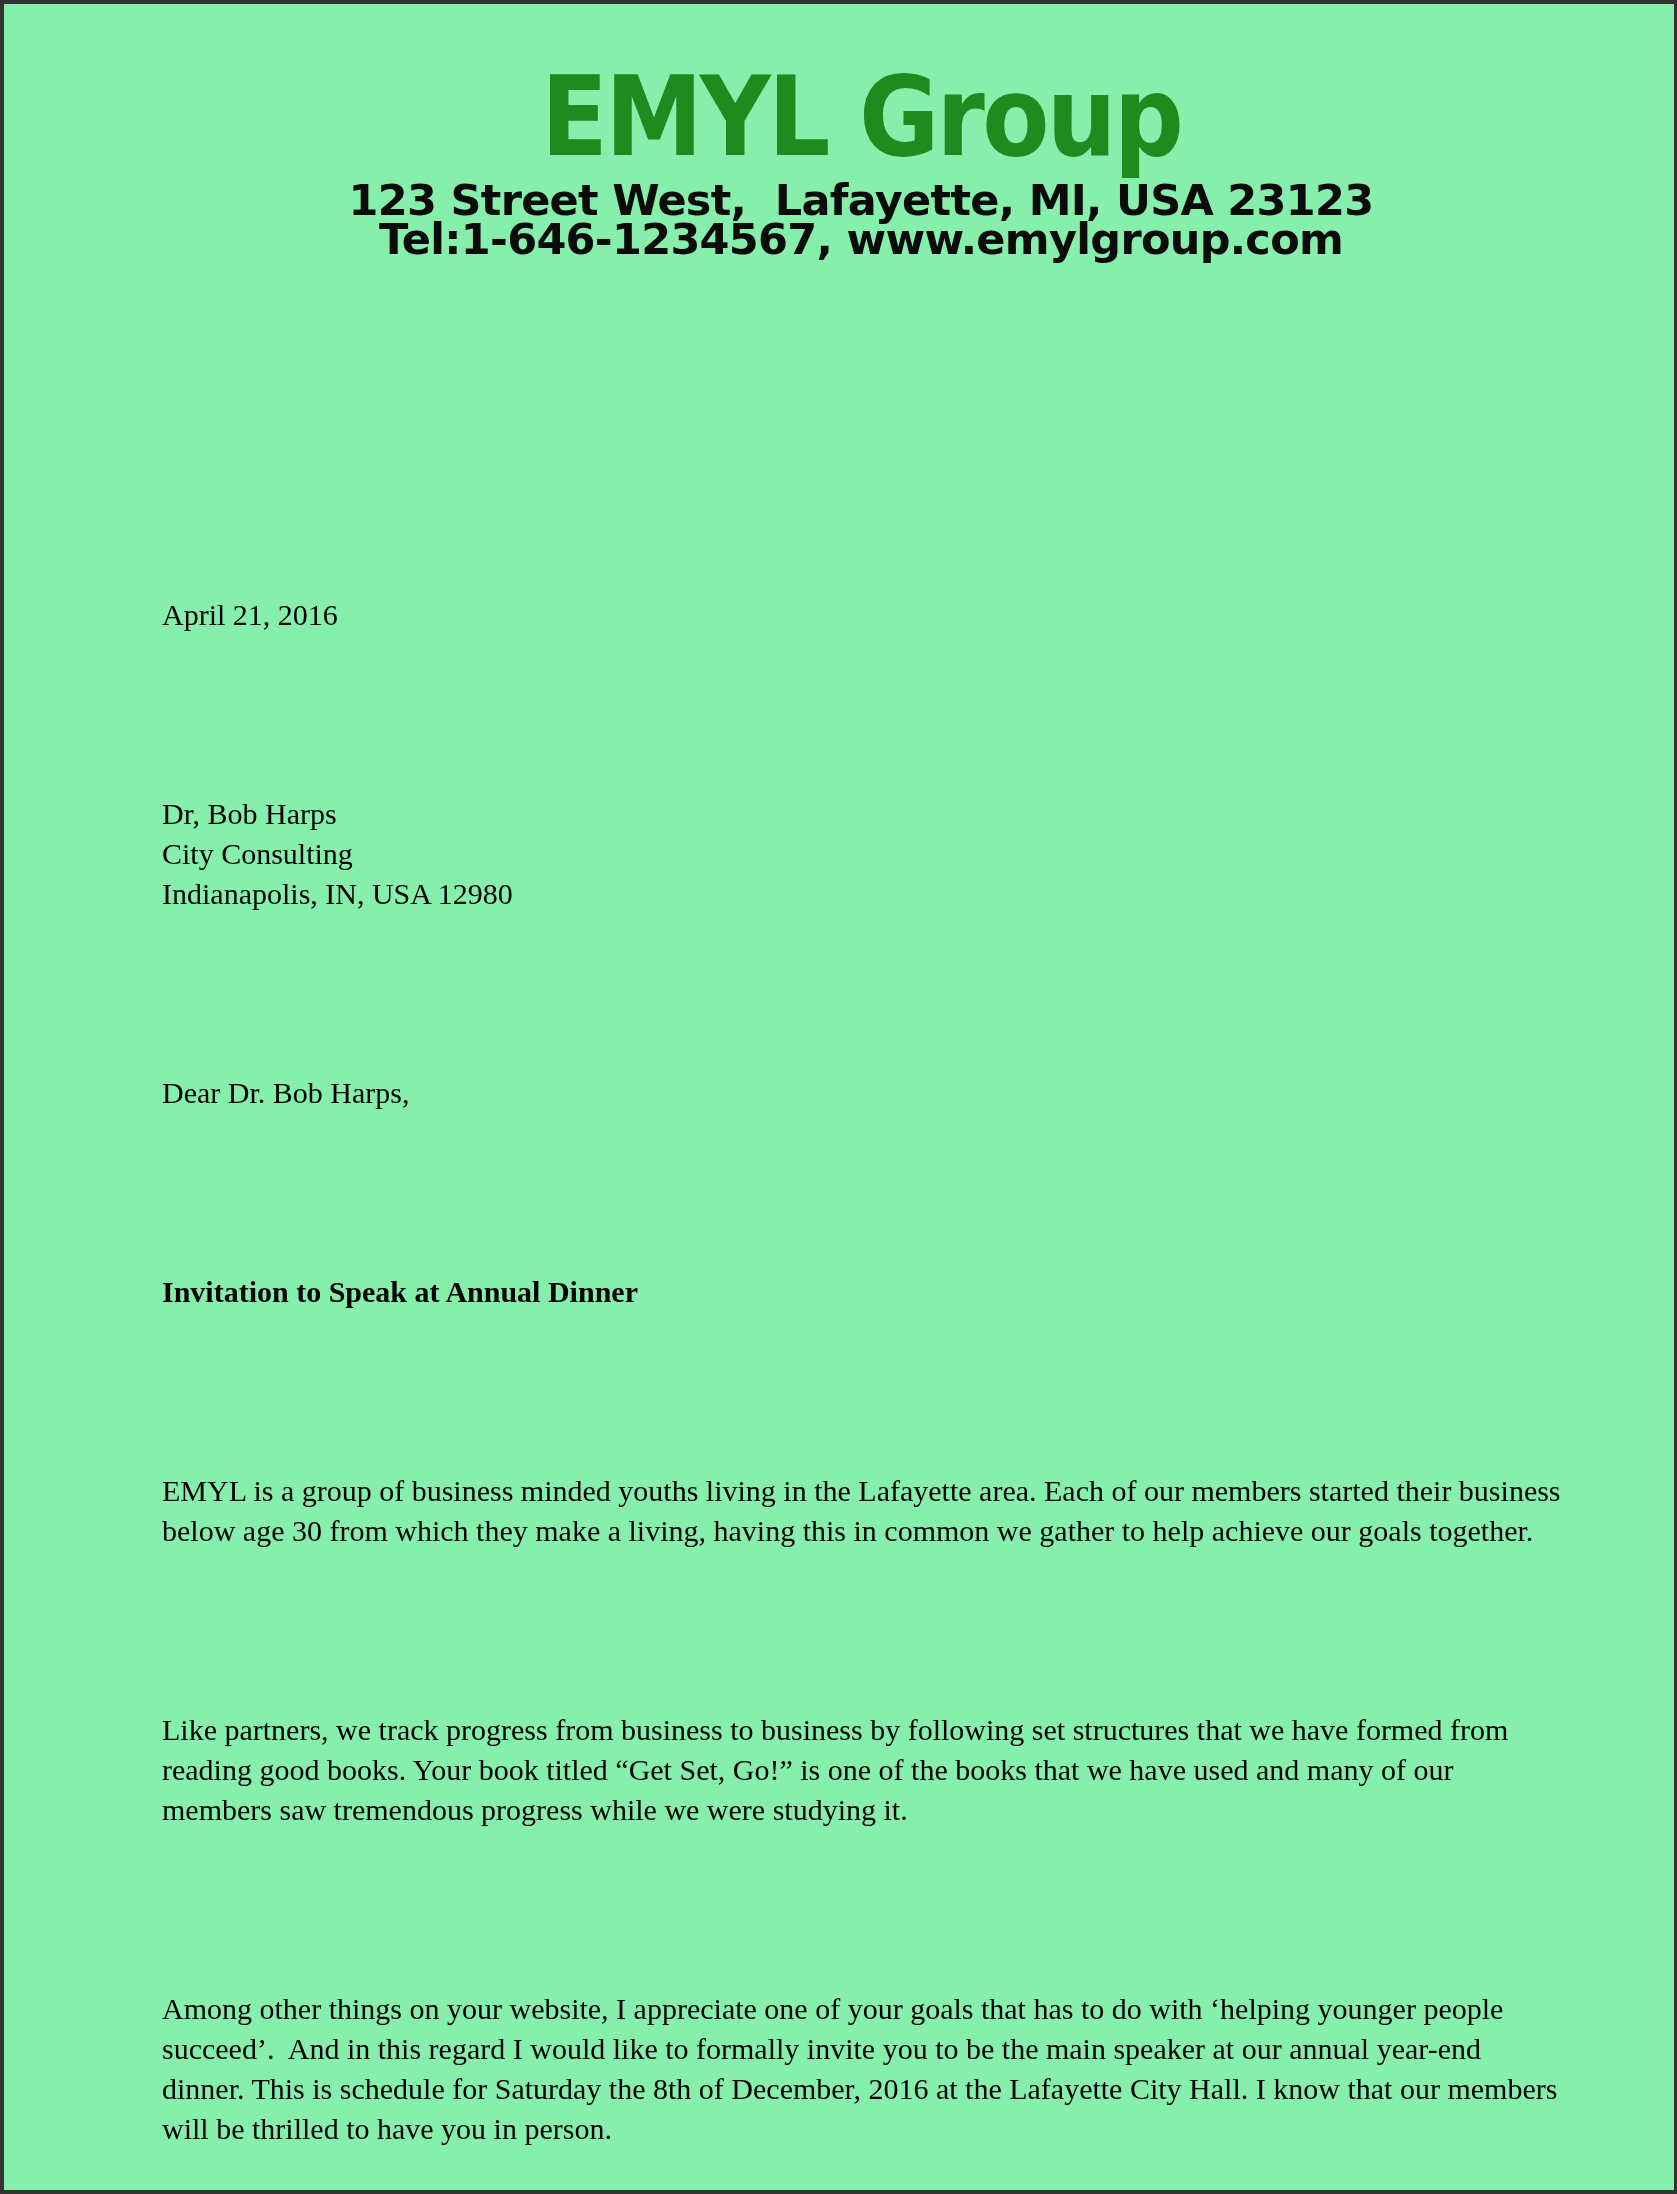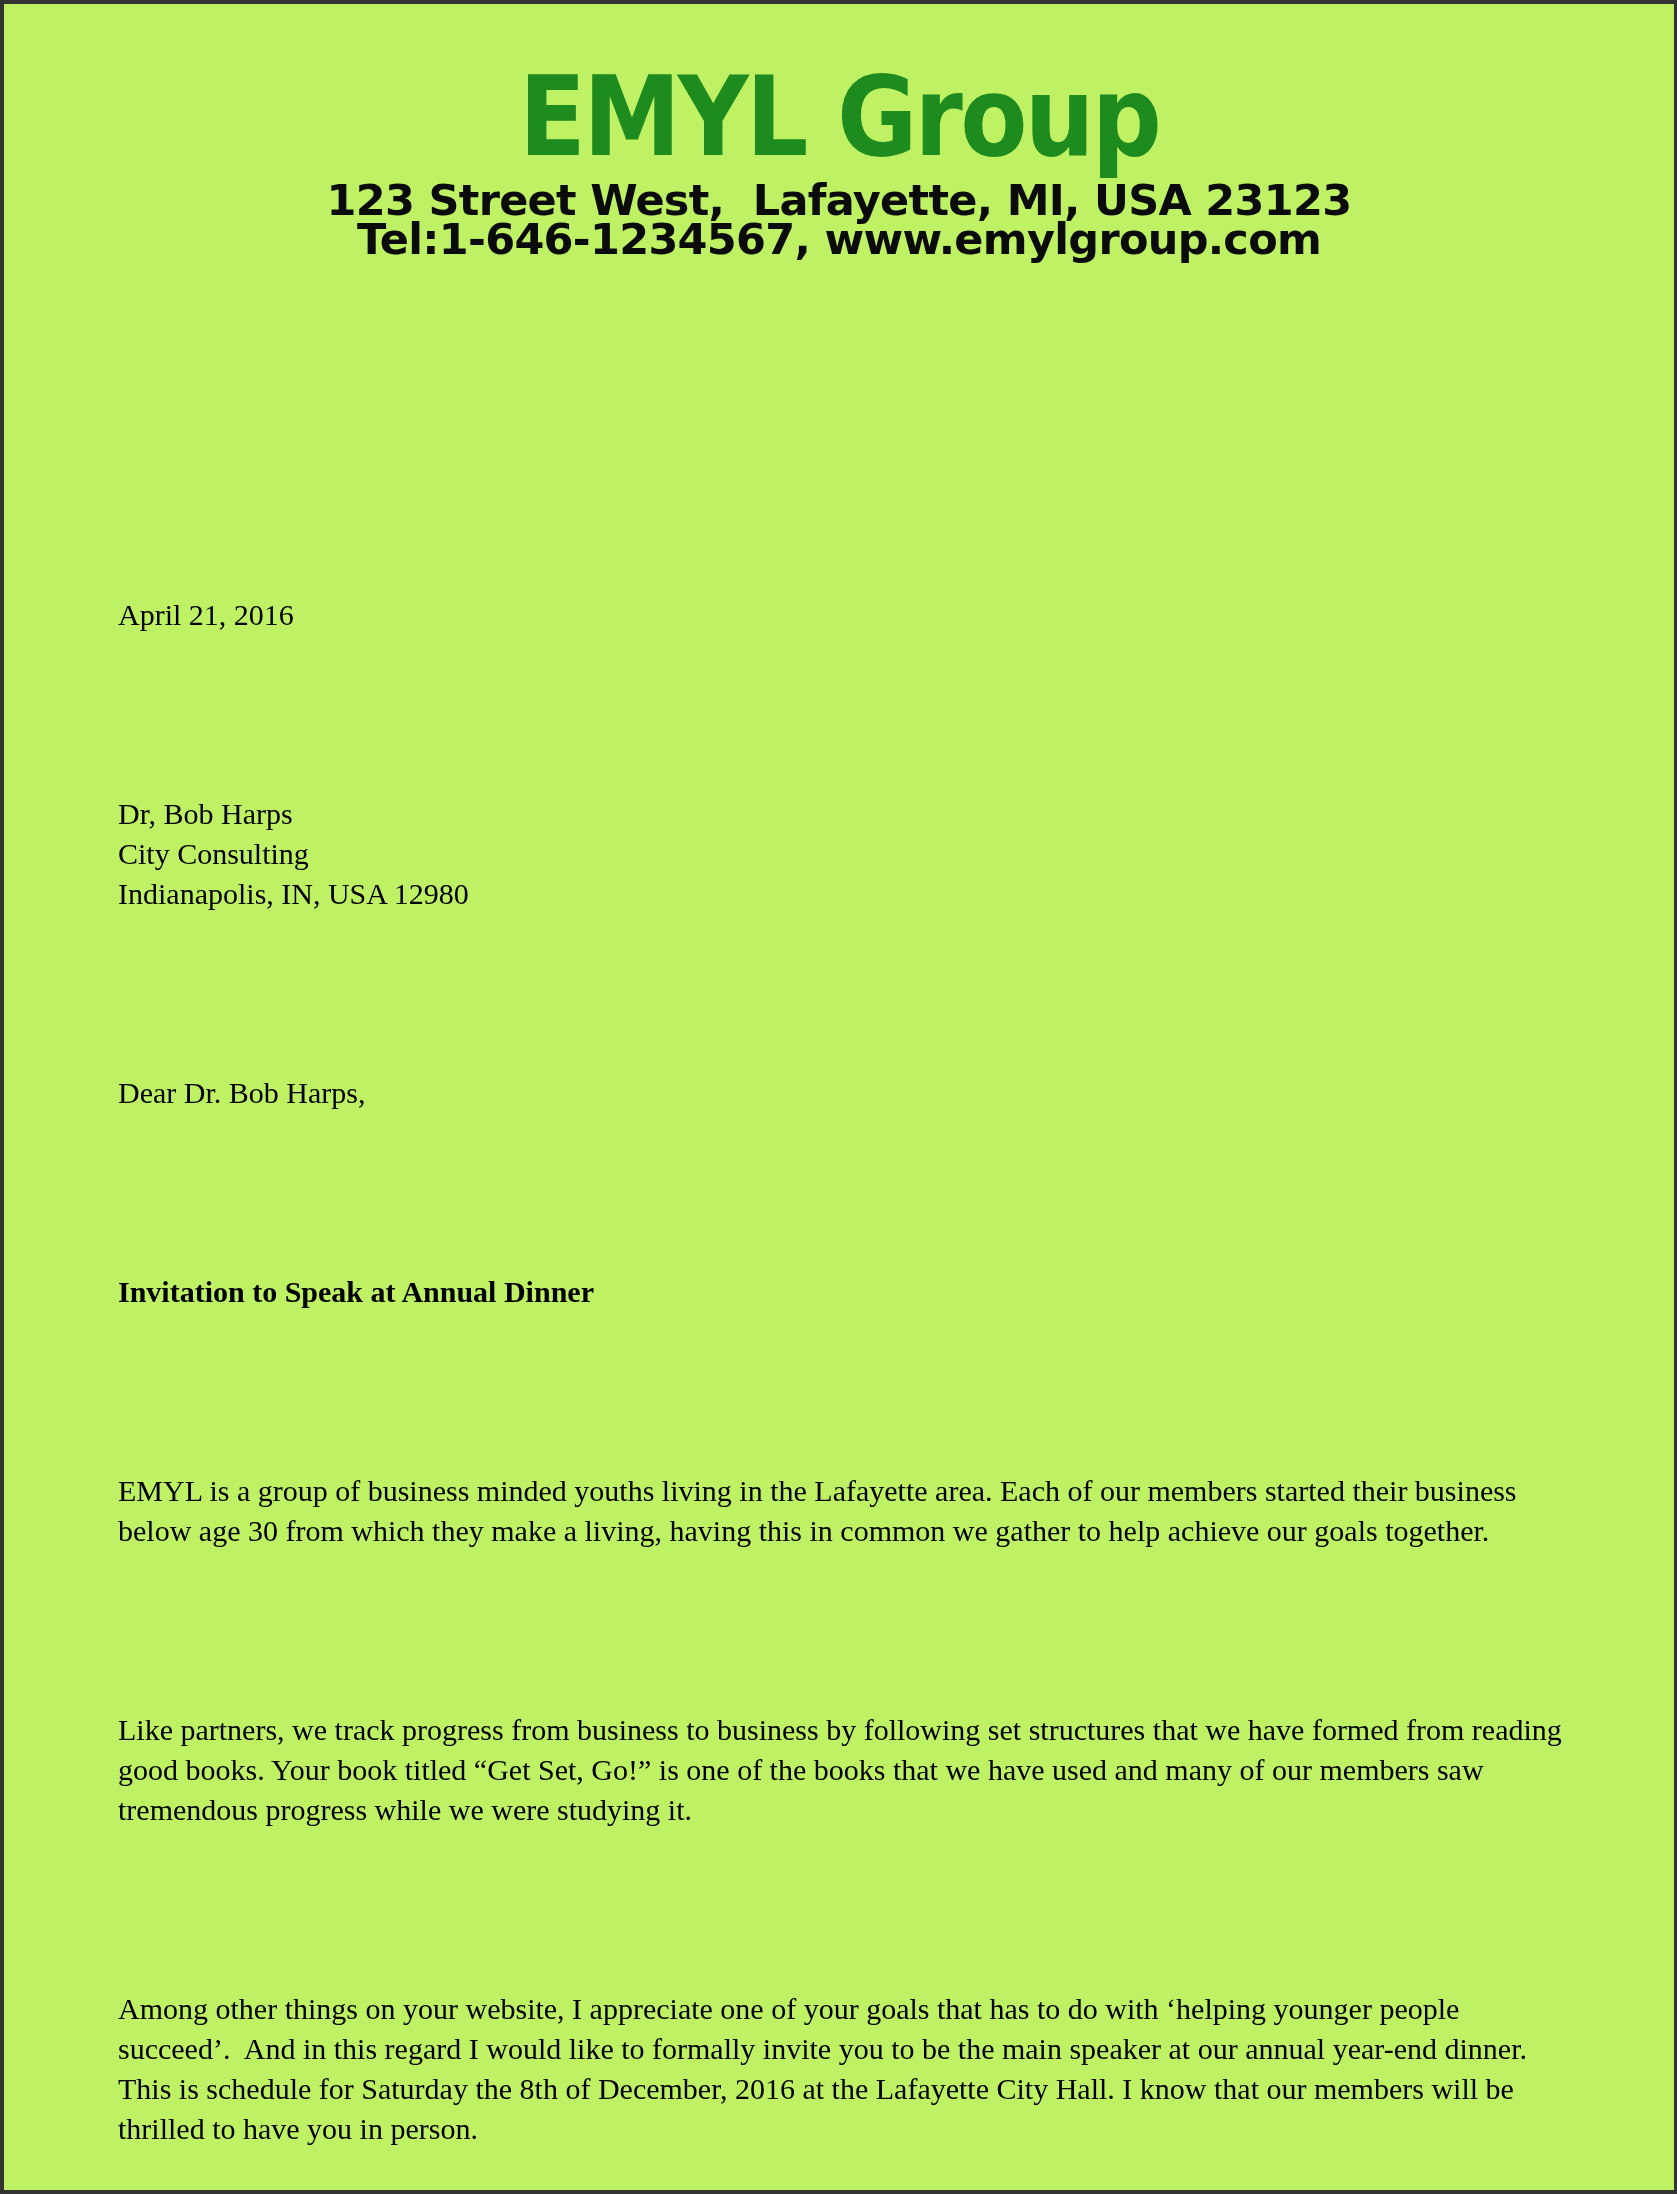--- a/index.html
+++ b/index.html
@@ -6,24 +6,25 @@
     margin: 0;
     padding: 0;
     background: #ffffff;
   }
   .page {
     position: relative;
     width: 1678px;
     height: 2194px;
     box-sizing: border-box;
     border: 4.2px solid #333333;
-    background: #bef264;
+    background: #86efac;
     font-family: "Liberation Serif", serif;
     color: #000000;
     overflow: hidden;
+    padding-left: 44px;
   }
   
   .letterhead {
     text-align: center;
     padding-top: 58px;
   }
   .company-name {
     margin: 0;
     font-family: "DejaVu Sans", sans-serif;
     font-weight: bold;

